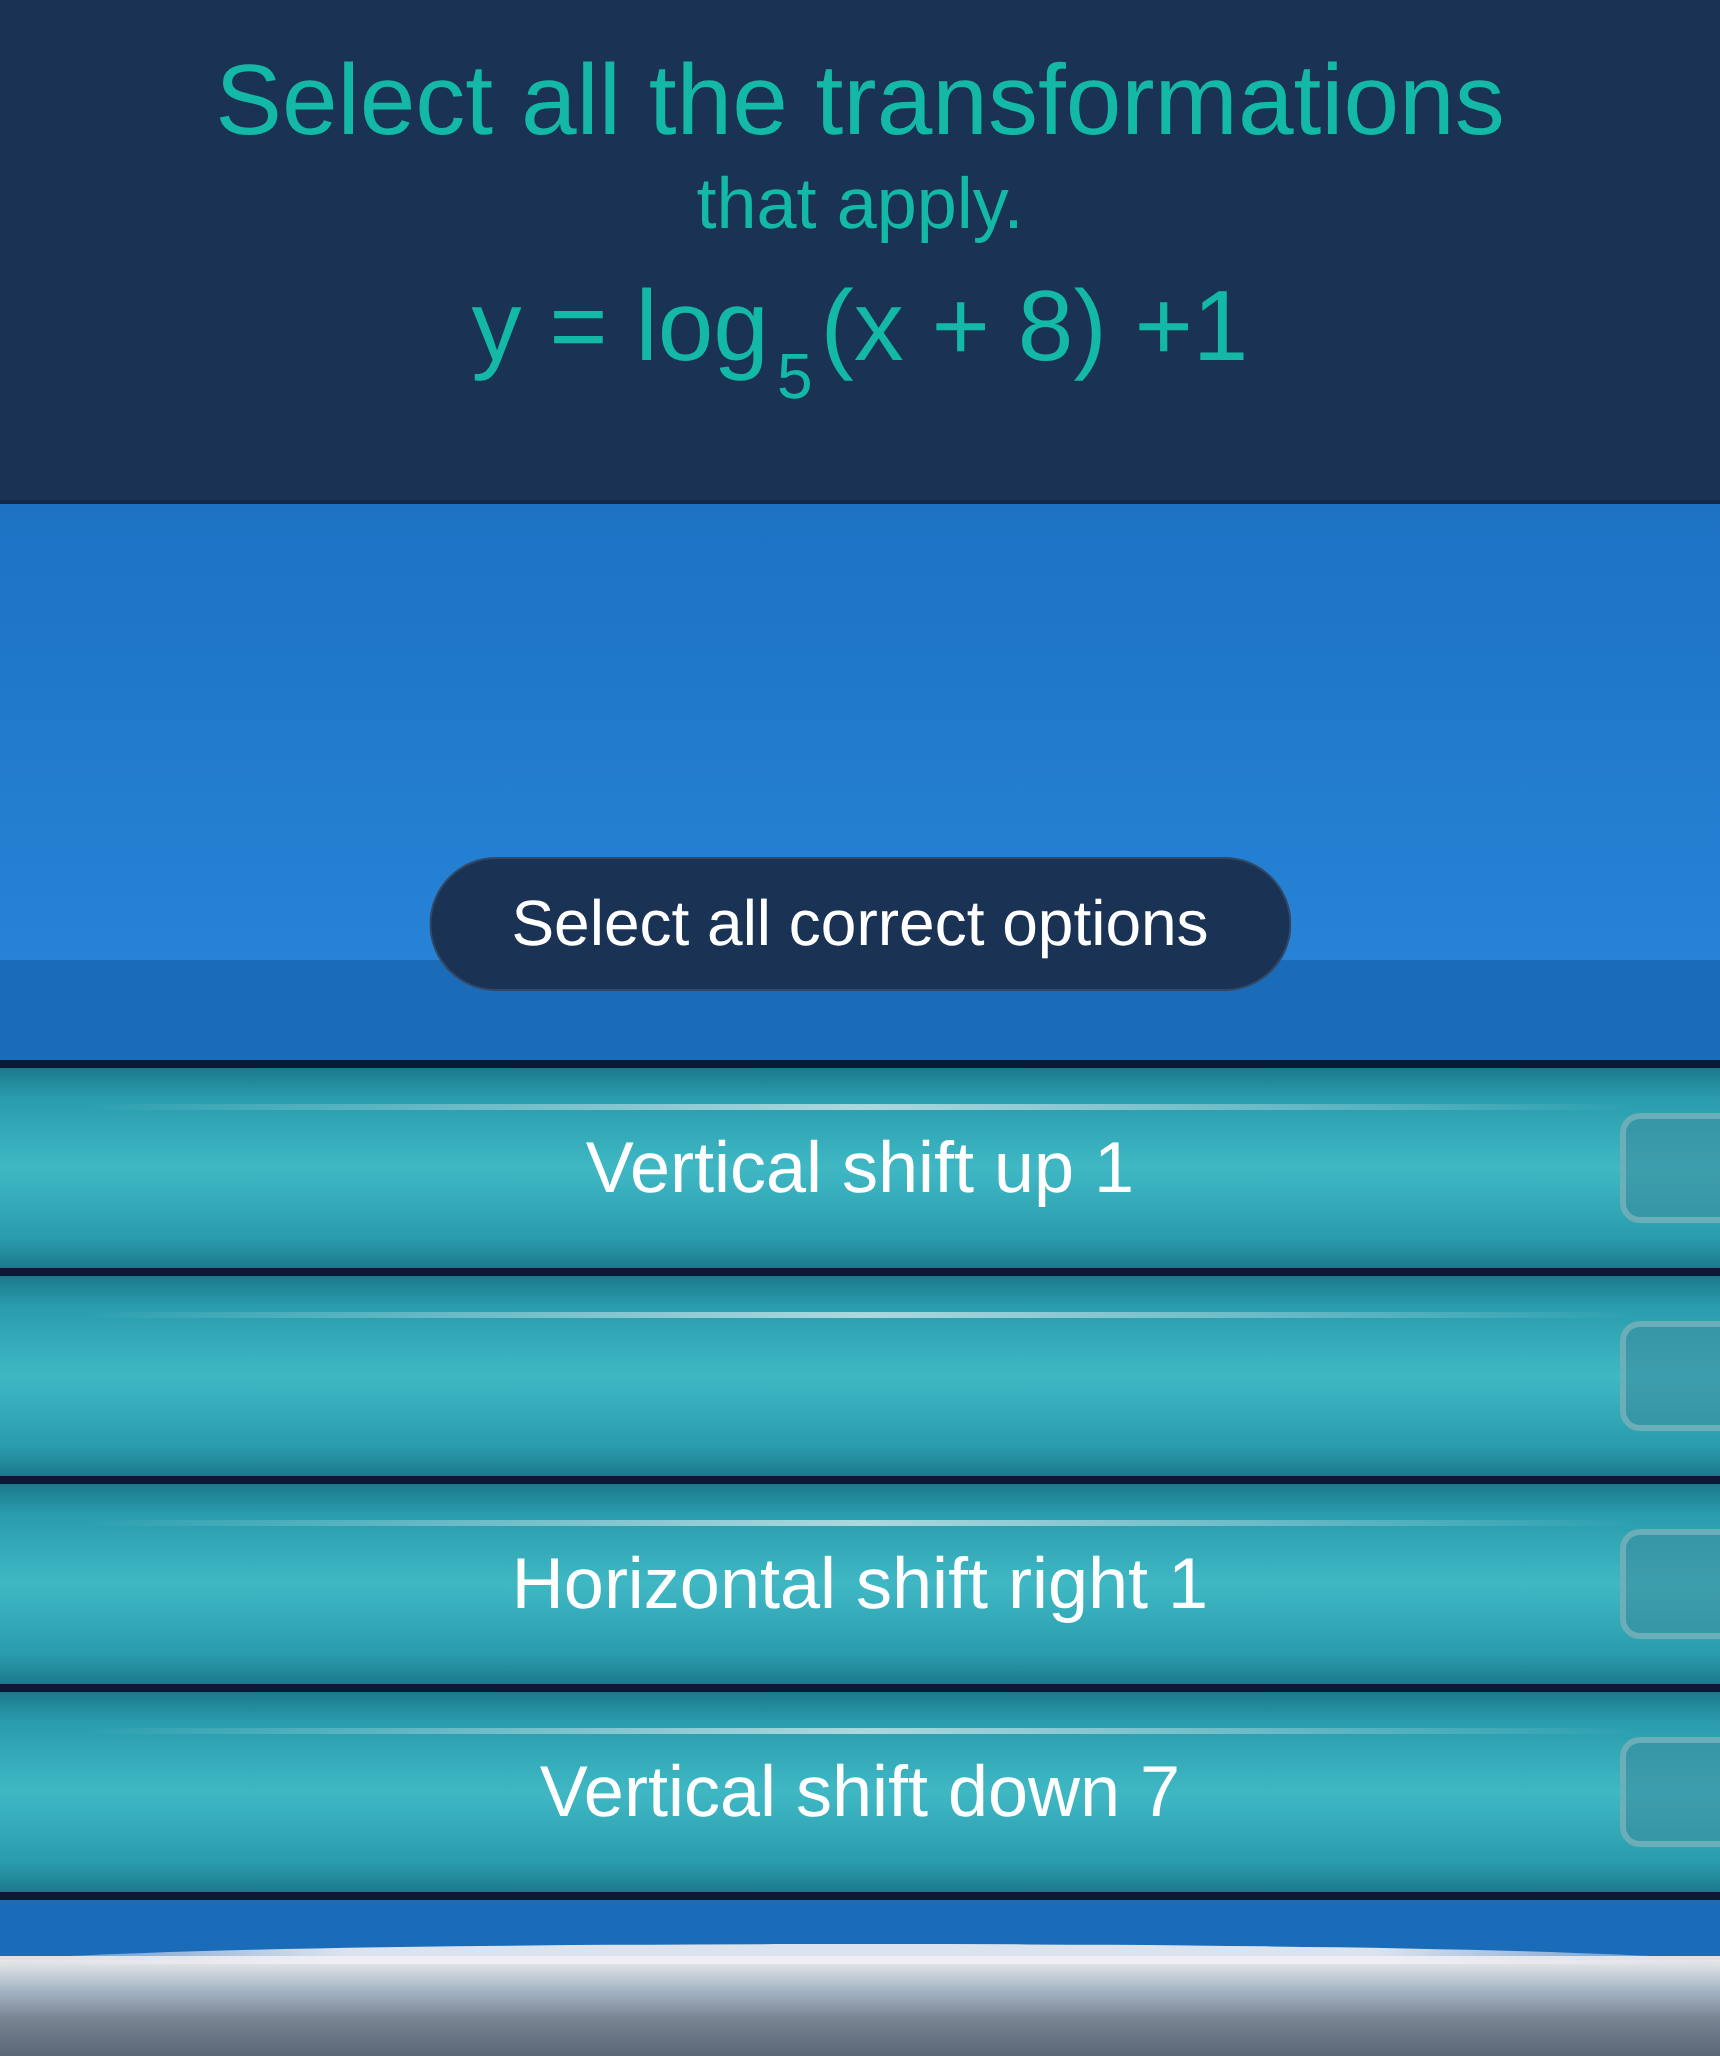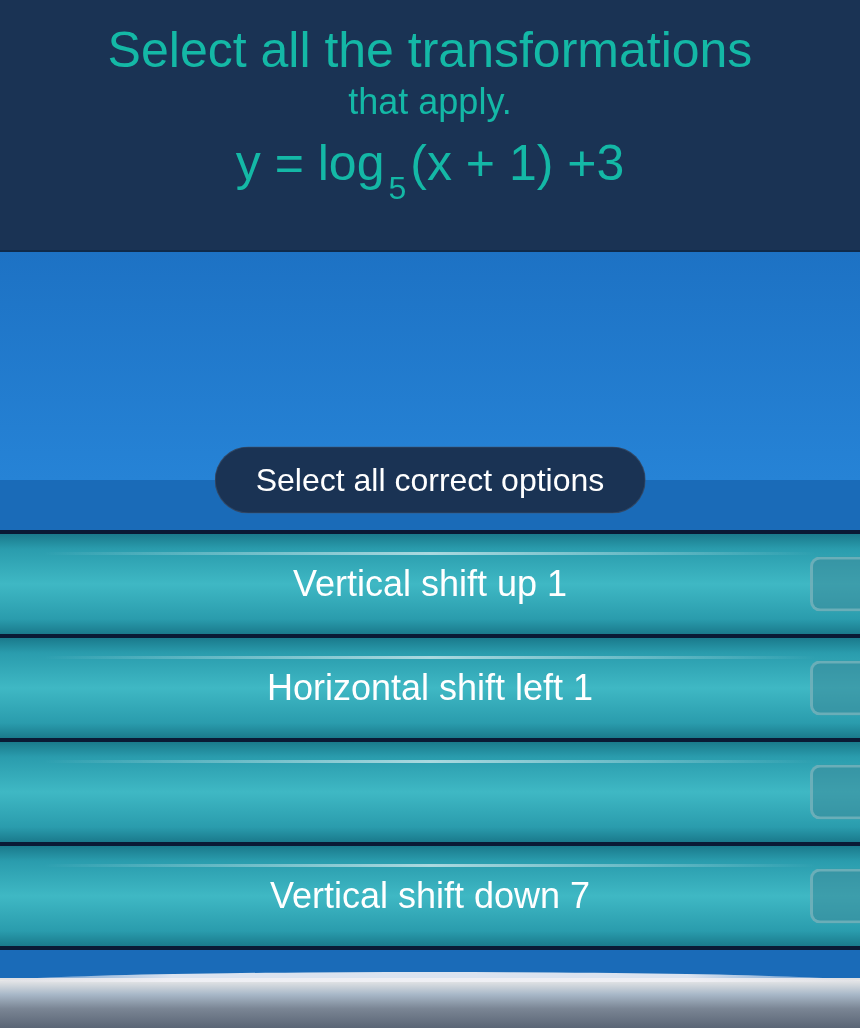--- a/index.html
+++ b/index.html
@@ -44,21 +44,21 @@
       margin: 0 4px;
     }
     .middle-section {
       background: linear-gradient(to bottom, #1d72c4, #2683d6);
       height: 230px;
       position: relative;
       border-top: 2px solid #0f2a4a;
     }
     .instruction-pill {
       position: absolute;
-      bottom: 0;
+      bottom: 18px;
       left: 50%;
       transform: translate(-50%, 50%);
       background: #1a3354;
       color: #ffffff;
       font-size: 32px;
       padding: 14px 40px;
       border-radius: 40px;
       white-space: nowrap;
       z-index: 10;
       border: 1px solid rgba(255,255,255,0.1);
@@ -141,38 +141,38 @@
       border-radius: 50% 50% 0 0 / 100% 100% 0 0;
     }
   </style>
 </head>
 <body>
 
 <div class="header">
   <div class="question-line1">Select all the transformations</div>
   <div class="question-line2">that apply.</div>
   <div class="equation-wrapper">
-    <span>y = log</span><span class="equation-sub">5</span><span>(x + 1) +3</span>
+    <span>y = log</span><span class="equation-sub">5</span><span>(x + 8) +1</span>
   </div>
 </div>
 
 <div class="middle-section">
   <div class="instruction-pill">Select all correct options</div>
 </div>
 
 <div class="options-container">
   <div class="option-row">
     <span class="option-text">Vertical shift up 1</span>
     <div class="checkbox-edge"></div>
   </div>
   <div class="option-row">
-    <span class="option-text">Horizontal shift left 1</span>
     <div class="checkbox-edge"></div>
   </div>
   <div class="option-row">
+    <span class="option-text">Horizontal shift right 1</span>
     <div class="checkbox-edge"></div>
   </div>
   <div class="option-row">
     <span class="option-text">Vertical shift down 7</span>
     <div class="checkbox-edge"></div>
   </div>
 </div>
 
 <div class="bottom-land"></div>
 

